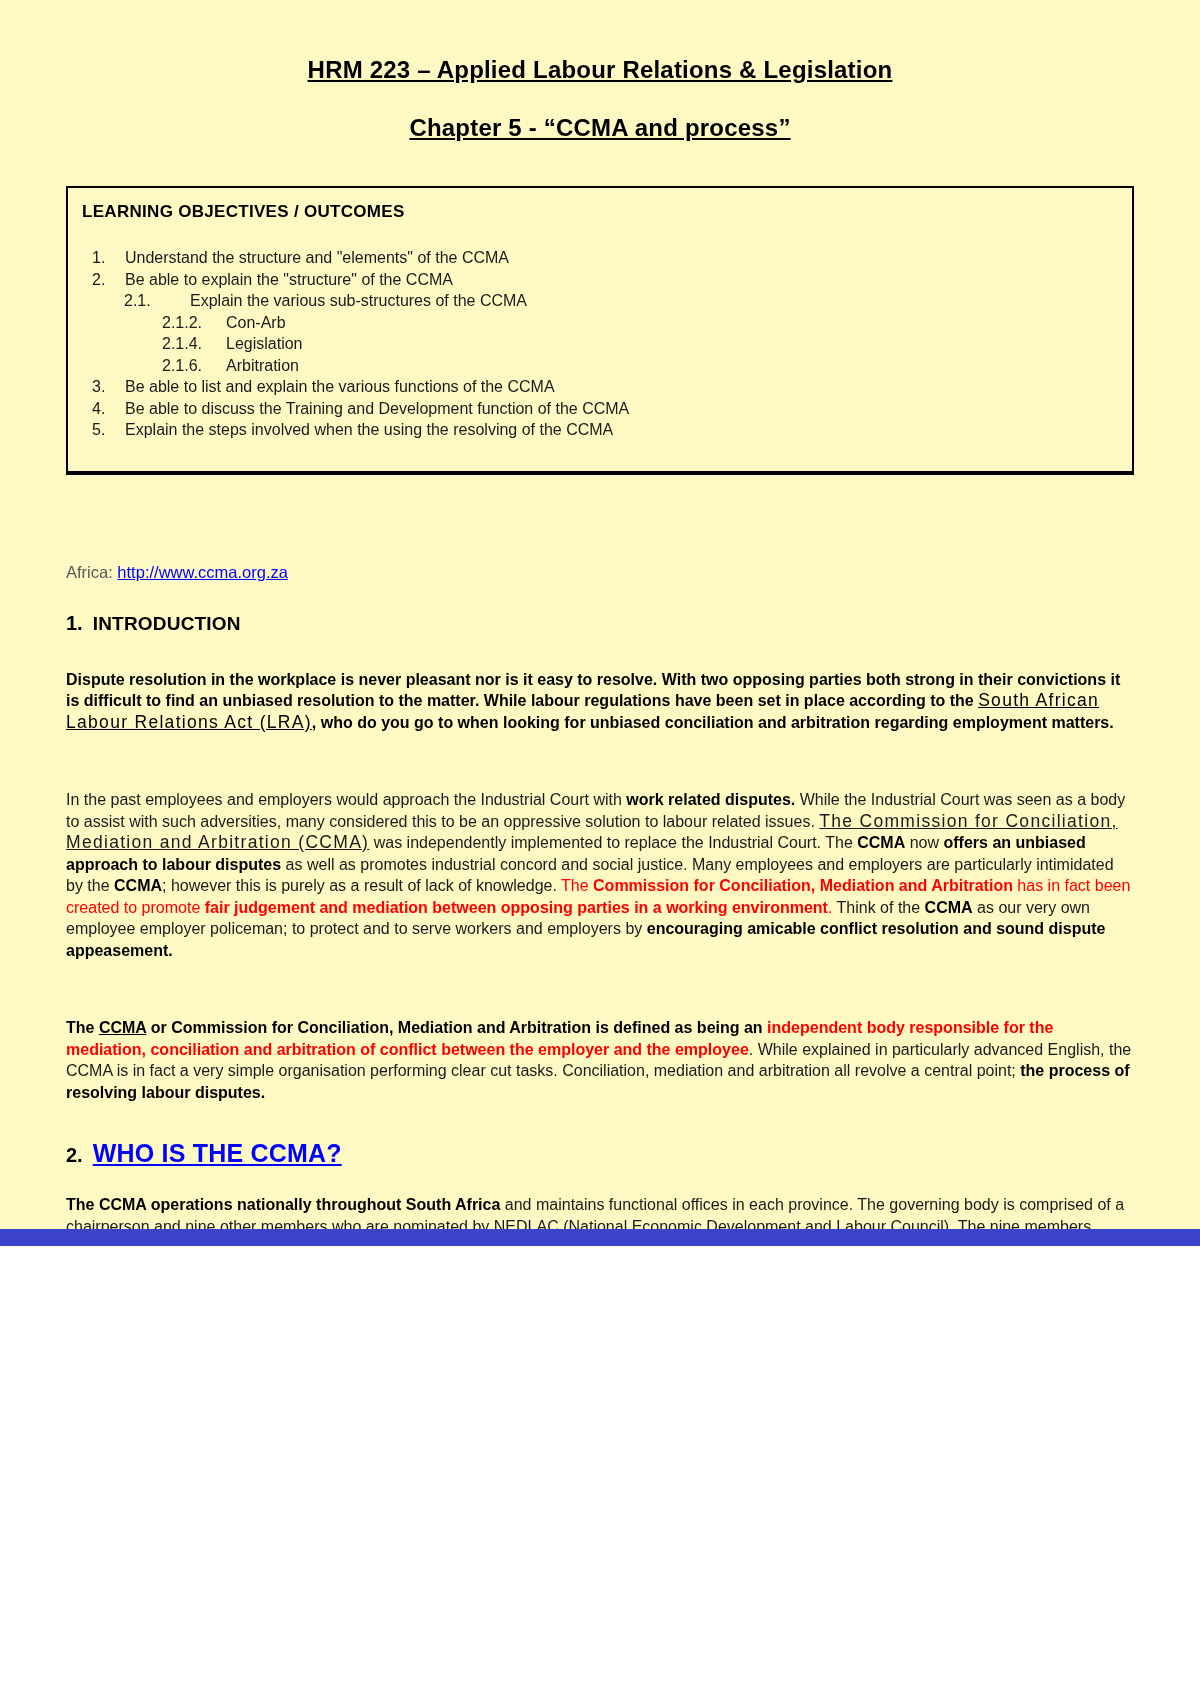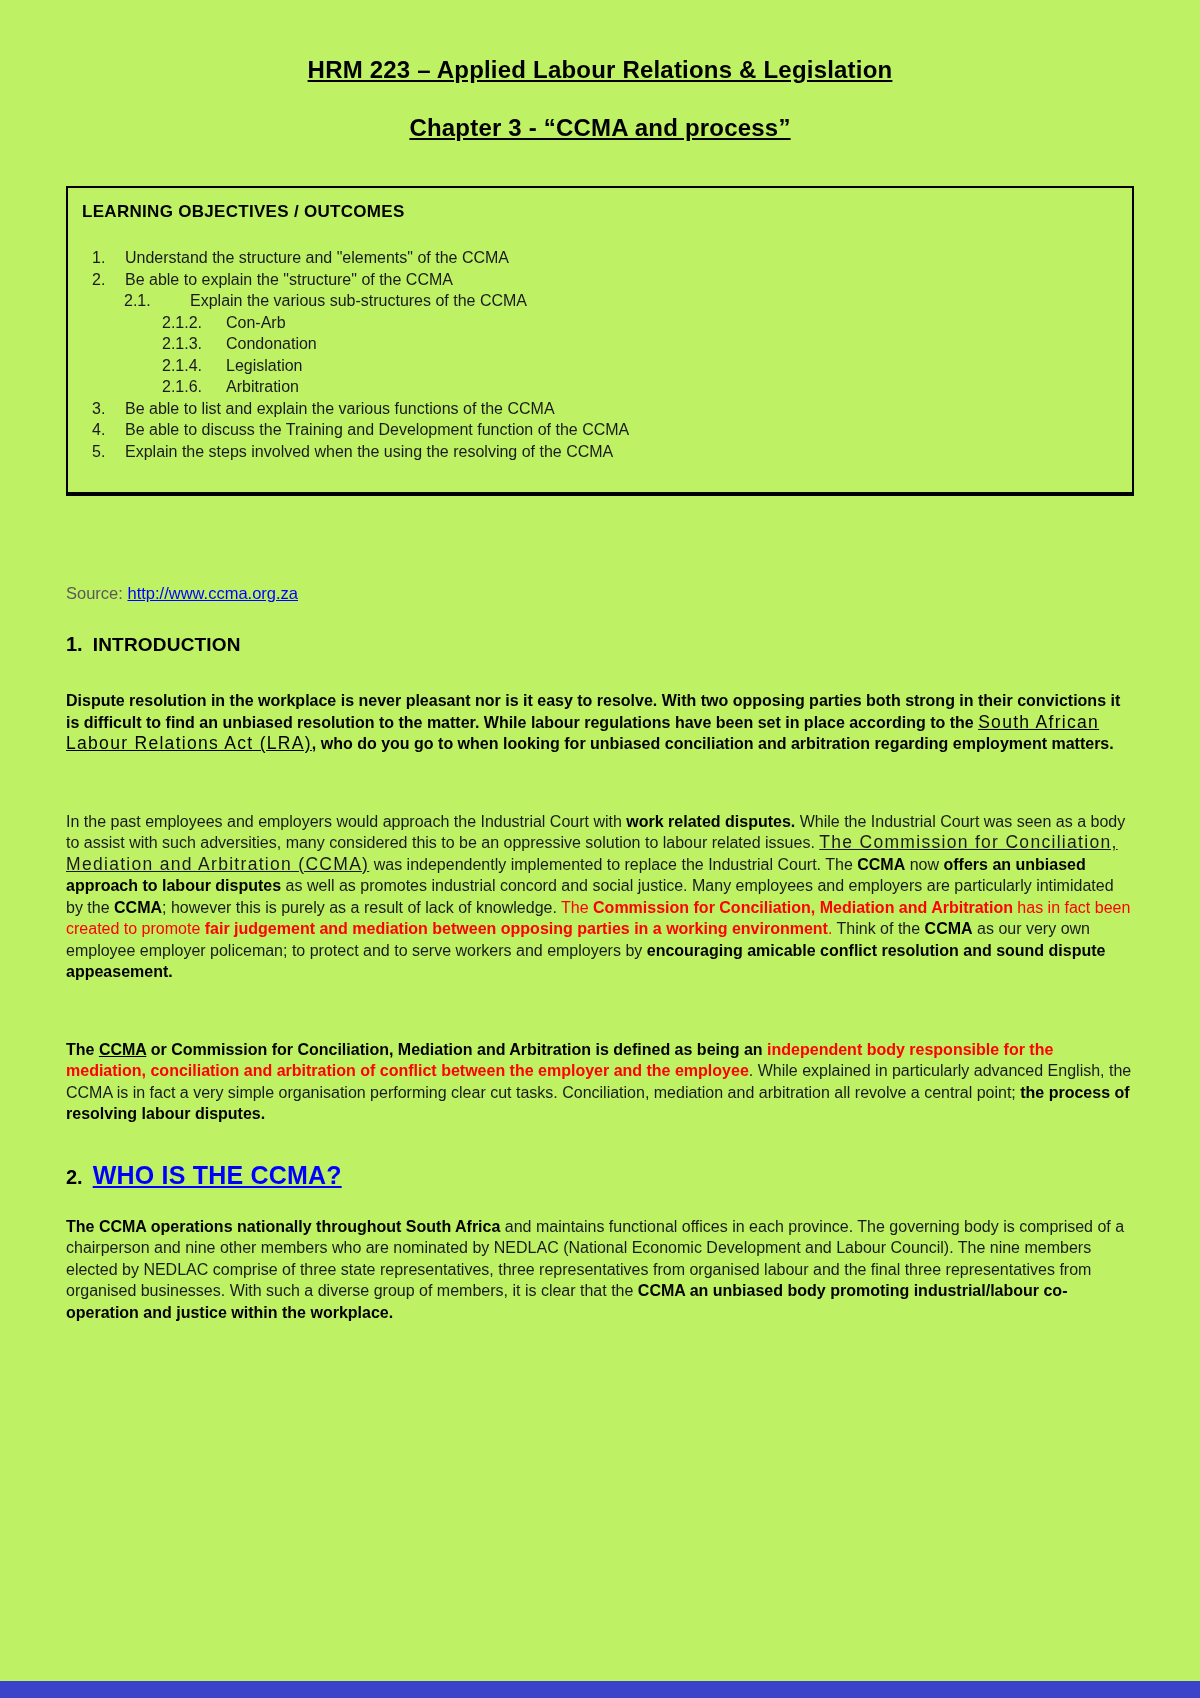--- a/index.html
+++ b/index.html
@@ -1,20 +1,20 @@
 <!DOCTYPE html>
 <html><head>
 <meta charset="utf-8">
 <style>
   * { margin:0; padding:0; box-sizing:border-box; }
   html,body { background:#ffffff; }
   .page {
     position:relative;
-    width:1200px; height:1698px;
-    background:#bef264;
+    width:1200px; height:1246px;
+    background:#fef9c3;
     font-family:"Liberation Sans", sans-serif;
     color:#000000;
     overflow:hidden;
   }
   .content { padding:56px 66px 0 66px; }
 
   .doc-title, .doc-subtitle {
     text-align:center;
     font-size:24px;
     font-weight:bold;
@@ -67,44 +67,40 @@
     background:#3a43c9;
   }
 </style>
 </head>
 <body>
 
 <div class="page">
   <div class="content">
 
     <div class="doc-title">HRM 223 – Applied Labour Relations &amp; Legislation</div>
-    <div class="doc-subtitle">Chapter 3 - “CCMA and process”</div>
+    <div class="doc-subtitle">Chapter 5 - “CCMA and process”</div>
 
     <div class="obj-box">
       <div class="obj-heading">LEARNING OBJECTIVES / OUTCOMES</div>
       <div class="obj-list">
           <div class="obj-row lvl-1">
             <span class="obj-num">1.</span>
             <span class="obj-text">Understand the structure and "elements" of the CCMA</span>
           </div>
           <div class="obj-row lvl-1">
             <span class="obj-num">2.</span>
             <span class="obj-text">Be able to explain the "structure" of the CCMA</span>
           </div>
           <div class="obj-row lvl-2">
             <span class="obj-num">2.1.</span>
             <span class="obj-text">Explain the various sub-structures of the CCMA</span>
           </div>
           <div class="obj-row lvl-3">
             <span class="obj-num">2.1.2.</span>
             <span class="obj-text">Con-Arb</span>
-          </div>
-          <div class="obj-row lvl-3">
-            <span class="obj-num">2.1.3.</span>
-            <span class="obj-text">Condonation</span>
           </div>
           <div class="obj-row lvl-3">
             <span class="obj-num">2.1.4.</span>
             <span class="obj-text">Legislation</span>
           </div>
           <div class="obj-row lvl-3">
             <span class="obj-num">2.1.6.</span>
             <span class="obj-text">Arbitration</span>
           </div>
           <div class="obj-row lvl-1">
@@ -116,21 +112,21 @@
             <span class="obj-text">Be able to discuss the Training and Development function of the CCMA</span>
           </div>
           <div class="obj-row lvl-1">
             <span class="obj-num">5.</span>
             <span class="obj-text">Explain the steps involved when the using the resolving of the CCMA</span>
           </div>
         </div>
     </div>
 
     <div class="source-line">
-      <span class="source-label">Source:</span>
+      <span class="source-label">Africa:</span>
       <span> </span>
       <a class="source-link">http://www.ccma.org.za</a>
     </div>
 
     <div class="section-heading" id="intro-heading">
       <span class="sec-num">1.</span>
       <span class="sec-title">INTRODUCTION</span>
     </div>
 
     <p class="para all-bold" id="para-1"><span class="seg-b">Dispute resolution in the workplace is never pleasant nor is it easy to resolve.  With two opposing parties both strong in their convictions it is difficult to find an unbiased resolution to the matter. While labour regulations have been set in place according to the </span><span class="seg-u seg-sp">South African Labour Relations Act (LRA)</span><span class="seg-b">, who do you go to when looking for unbiased conciliation and arbitration regarding employment matters.</span></p>

